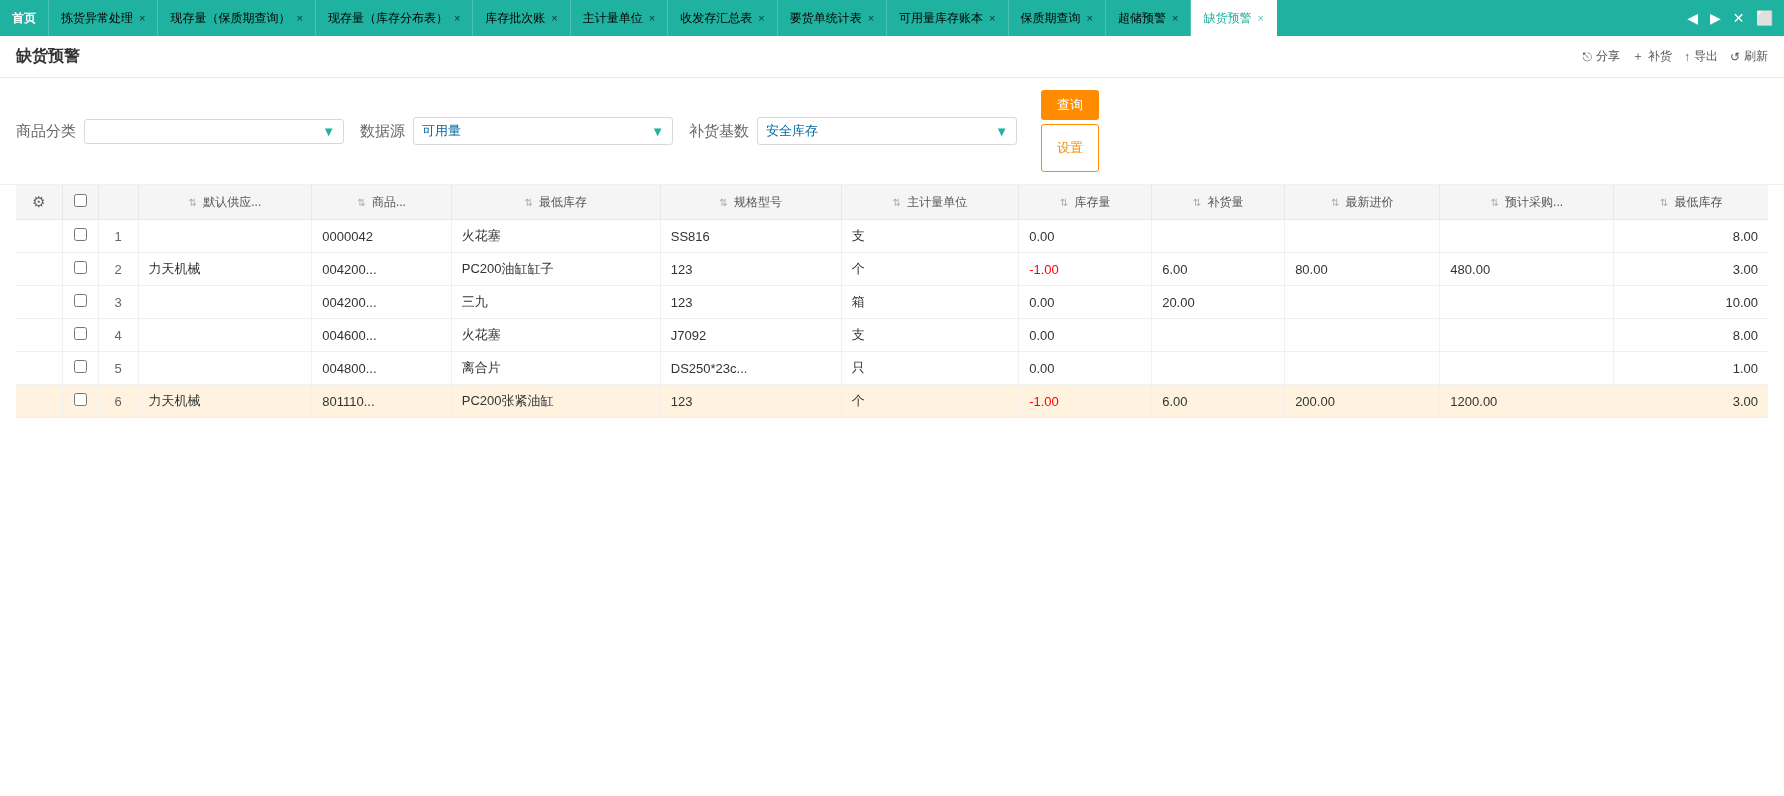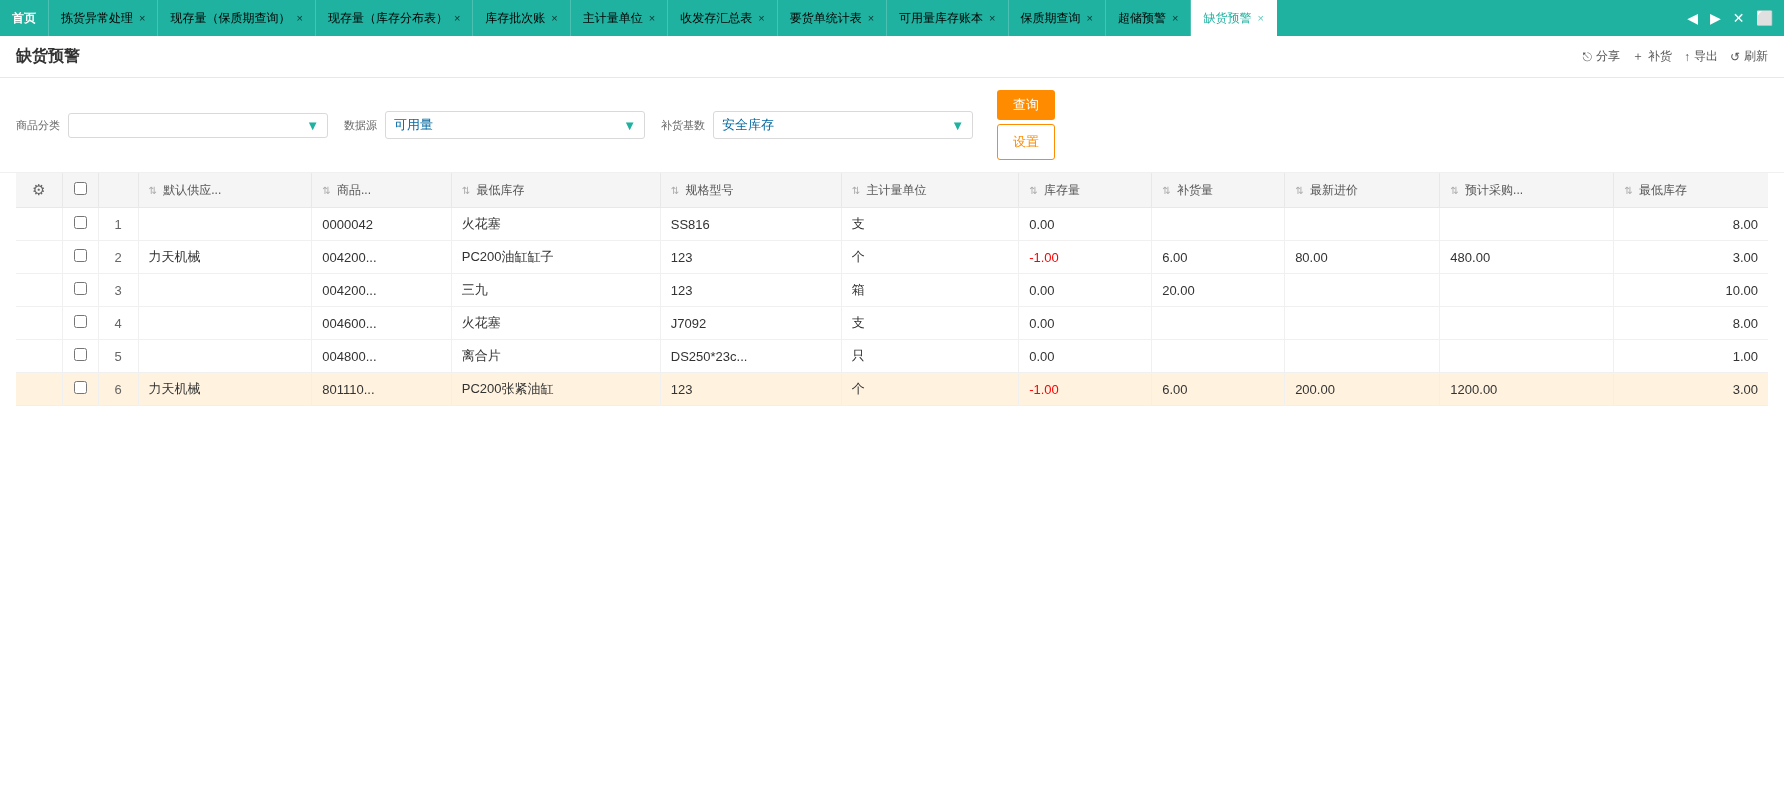--- a/index.html
+++ b/index.html
@@ -96,21 +96,21 @@
       gap: 16px;
       border-bottom: 1px solid #f0f0f0;
     }
     .filter-group {
       display: flex;
       align-items: center;
       gap: 8px;
     }
     .filter-label {
       color: #666;
-      font-size: 11px;
+      font-size: 15px;
       white-space: nowrap;
     }
     .filter-select {
       display: flex;
       align-items: center;
       border: 1px solid #d9d9d9;
       border-radius: 3px;
       padding: 4px 8px;
       min-width: 180px;
       cursor: pointer;
@@ -137,21 +137,21 @@
       cursor: pointer;
       font-size: 13px;
       margin-left: auto;
       text-align: right;
     }
     .settings-btn {
       background: #fff;
       color: #ff8c00;
       border: 1px solid #ff8c00;
       border-radius: 3px;
-      padding: 8px 14px;
+      padding: 14px 14px;
       cursor: pointer;
       font-size: 13px;
     }
     .btn-area {
       display: flex;
       flex-direction: column;
       gap: 4px;
       margin-left: 8px;
     }
 
@@ -163,21 +163,21 @@
       width: 100%;
       border-collapse: collapse;
       margin-top: 0;
     }
     thead tr {
       background: #f5f5f5;
       border-bottom: 1px solid #e8e8e8;
     }
     thead th {
       padding: 8px 10px;
-      text-align: left;
+      text-align: center;
       font-weight: 500;
       color: #555;
       font-size: 12px;
       border-right: 1px solid #e8e8e8;
       white-space: nowrap;
     }
     thead th:last-child { border-right: none; }
     tbody tr {
       border-bottom: 1px solid #f0f0f0;
     }

